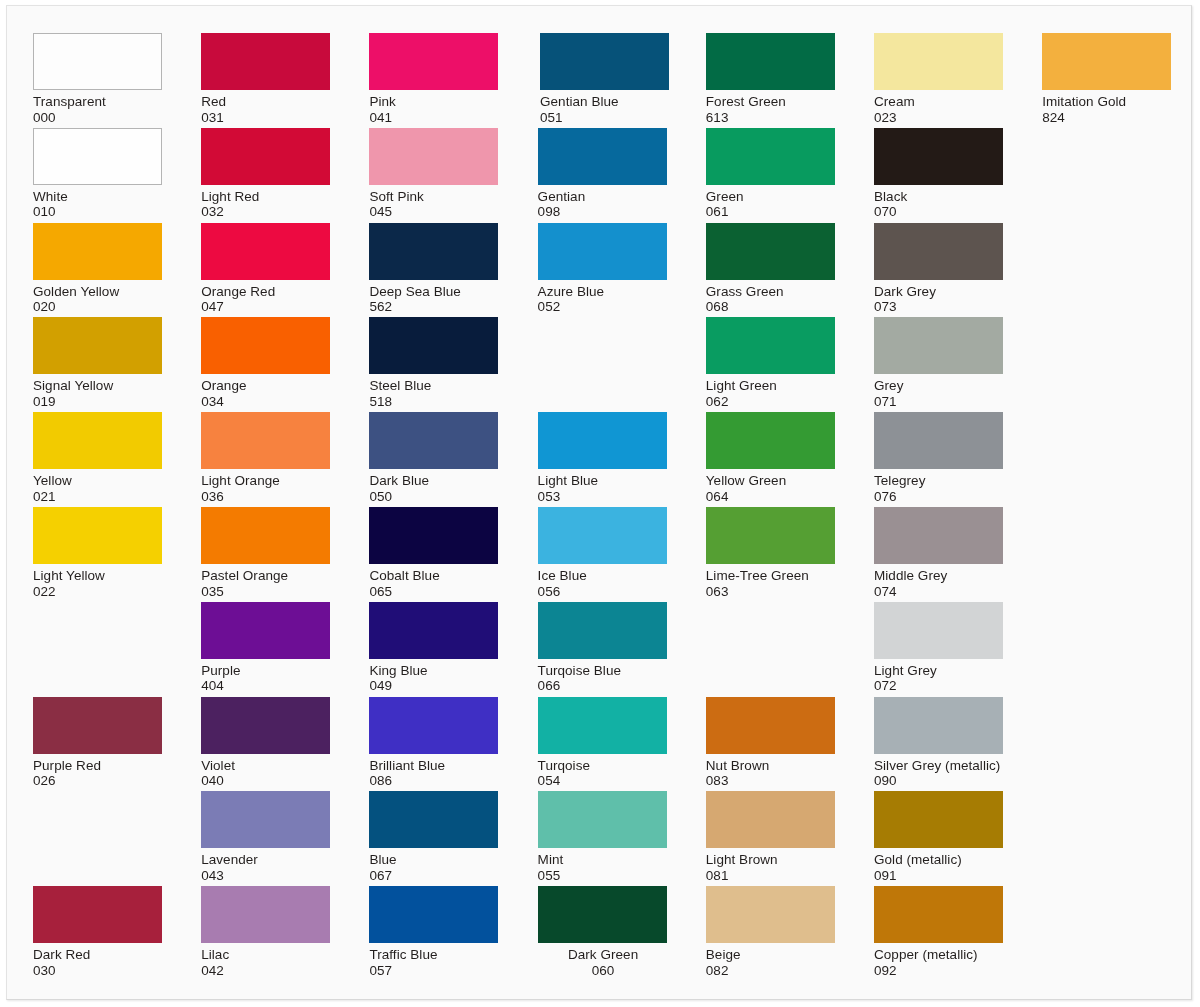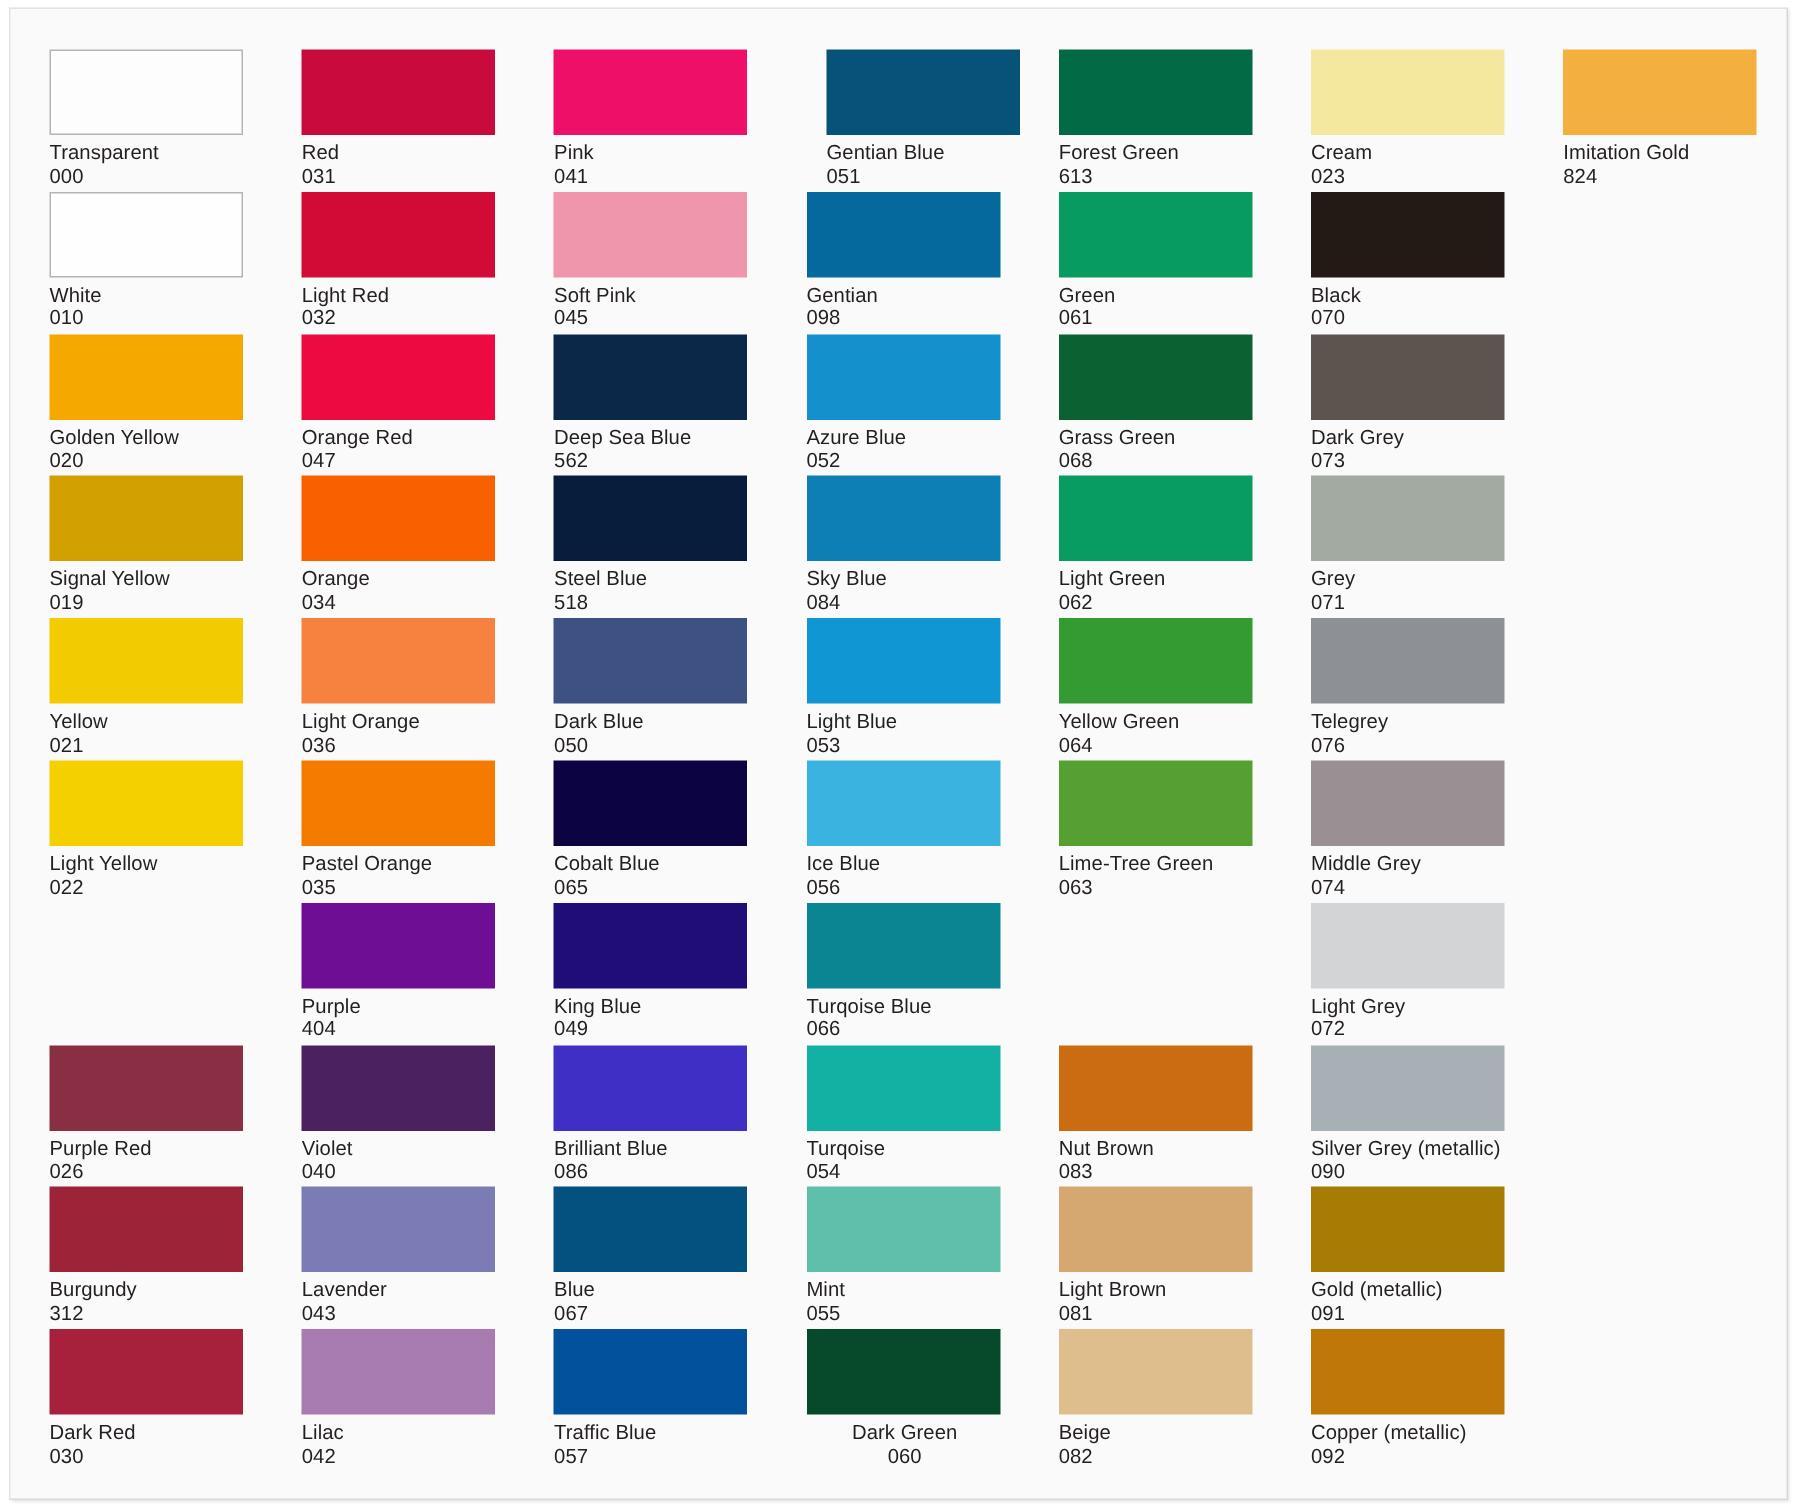--- a/index.html
+++ b/index.html
@@ -103,25 +103,20 @@
       <div class="swatch-cell" style="left: 0px; top: 474px;">
         <div class="swatch-chip" style="background: rgb(245, 208, 0);"></div>
         <div class="swatch-label">Light Yellow</div>
         <div class="swatch-code">022</div>
       </div>
       <div class="swatch-cell" style="left: 0px; top: 663.6px;">
         <div class="swatch-chip" style="background: rgb(138, 46, 68);"></div>
         <div class="swatch-label">Purple Red</div>
         <div class="swatch-code">026</div>
       </div>
-      <div class="swatch-cell" style="left: 0px; top: 758.4px;">
-        <div class="swatch-chip" style="background: rgb(157, 35, 57);"></div>
-        <div class="swatch-label">Burgundy</div>
-        <div class="swatch-code">312</div>
-      </div>
       <div class="swatch-cell" style="left: 0px; top: 853.2px;">
         <div class="swatch-chip" style="background: rgb(167, 32, 60);"></div>
         <div class="swatch-label">Dark Red</div>
         <div class="swatch-code">030</div>
       </div>
       <div class="swatch-cell" style="left: 168.2px; top: 0px;">
         <div class="swatch-chip" style="background: rgb(200, 10, 60);"></div>
         <div class="swatch-label">Red</div>
         <div class="swatch-code">031</div>
       </div>
@@ -213,40 +208,35 @@
       <div class="swatch-cell" style="left: 336.4px; top: 758.4px;">
         <div class="swatch-chip" style="background: rgb(4, 81, 127);"></div>
         <div class="swatch-label">Blue</div>
         <div class="swatch-code">067</div>
       </div>
       <div class="swatch-cell" style="left: 336.4px; top: 853.2px;">
         <div class="swatch-chip" style="background: rgb(2, 81, 157);"></div>
         <div class="swatch-label">Traffic Blue</div>
         <div class="swatch-code">057</div>
       </div>
-      <div class="swatch-cell" style="left: 502px; top: 0px; padding-left: 16px;">
+      <div class="swatch-cell" style="left: 491px; top: 0px; padding-left: 16px;">
         <div class="swatch-chip" style="background: rgb(6, 82, 121);"></div>
         <div class="swatch-label">Gentian Blue</div>
         <div class="swatch-code">051</div>
       </div>
       <div class="swatch-cell" style="left: 504.6px; top: 94.8px;">
         <div class="swatch-chip" style="background: rgb(6, 105, 157);"></div>
         <div class="swatch-label">Gentian</div>
         <div class="swatch-code">098</div>
       </div>
       <div class="swatch-cell" style="left: 504.6px; top: 189.6px;">
         <div class="swatch-chip" style="background: rgb(20, 144, 205);"></div>
         <div class="swatch-label">Azure Blue</div>
         <div class="swatch-code">052</div>
       </div>
-      <div class="swatch-cell" style="left: 504.6px; top: 284.4px;">
-        <div class="swatch-chip" style="background: rgb(14, 127, 180);"></div>
-        <div class="swatch-label">Sky Blue</div>
-        <div class="swatch-code">084</div>
-      </div>
       <div class="swatch-cell" style="left: 504.6px; top: 379.2px;">
         <div class="swatch-chip" style="background: rgb(16, 150, 211);"></div>
         <div class="swatch-label">Light Blue</div>
         <div class="swatch-code">053</div>
       </div>
       <div class="swatch-cell" style="left: 504.6px; top: 474px;">
         <div class="swatch-chip" style="background: rgb(59, 179, 224);"></div>
         <div class="swatch-label">Ice Blue</div>
         <div class="swatch-code">056</div>
       </div>

